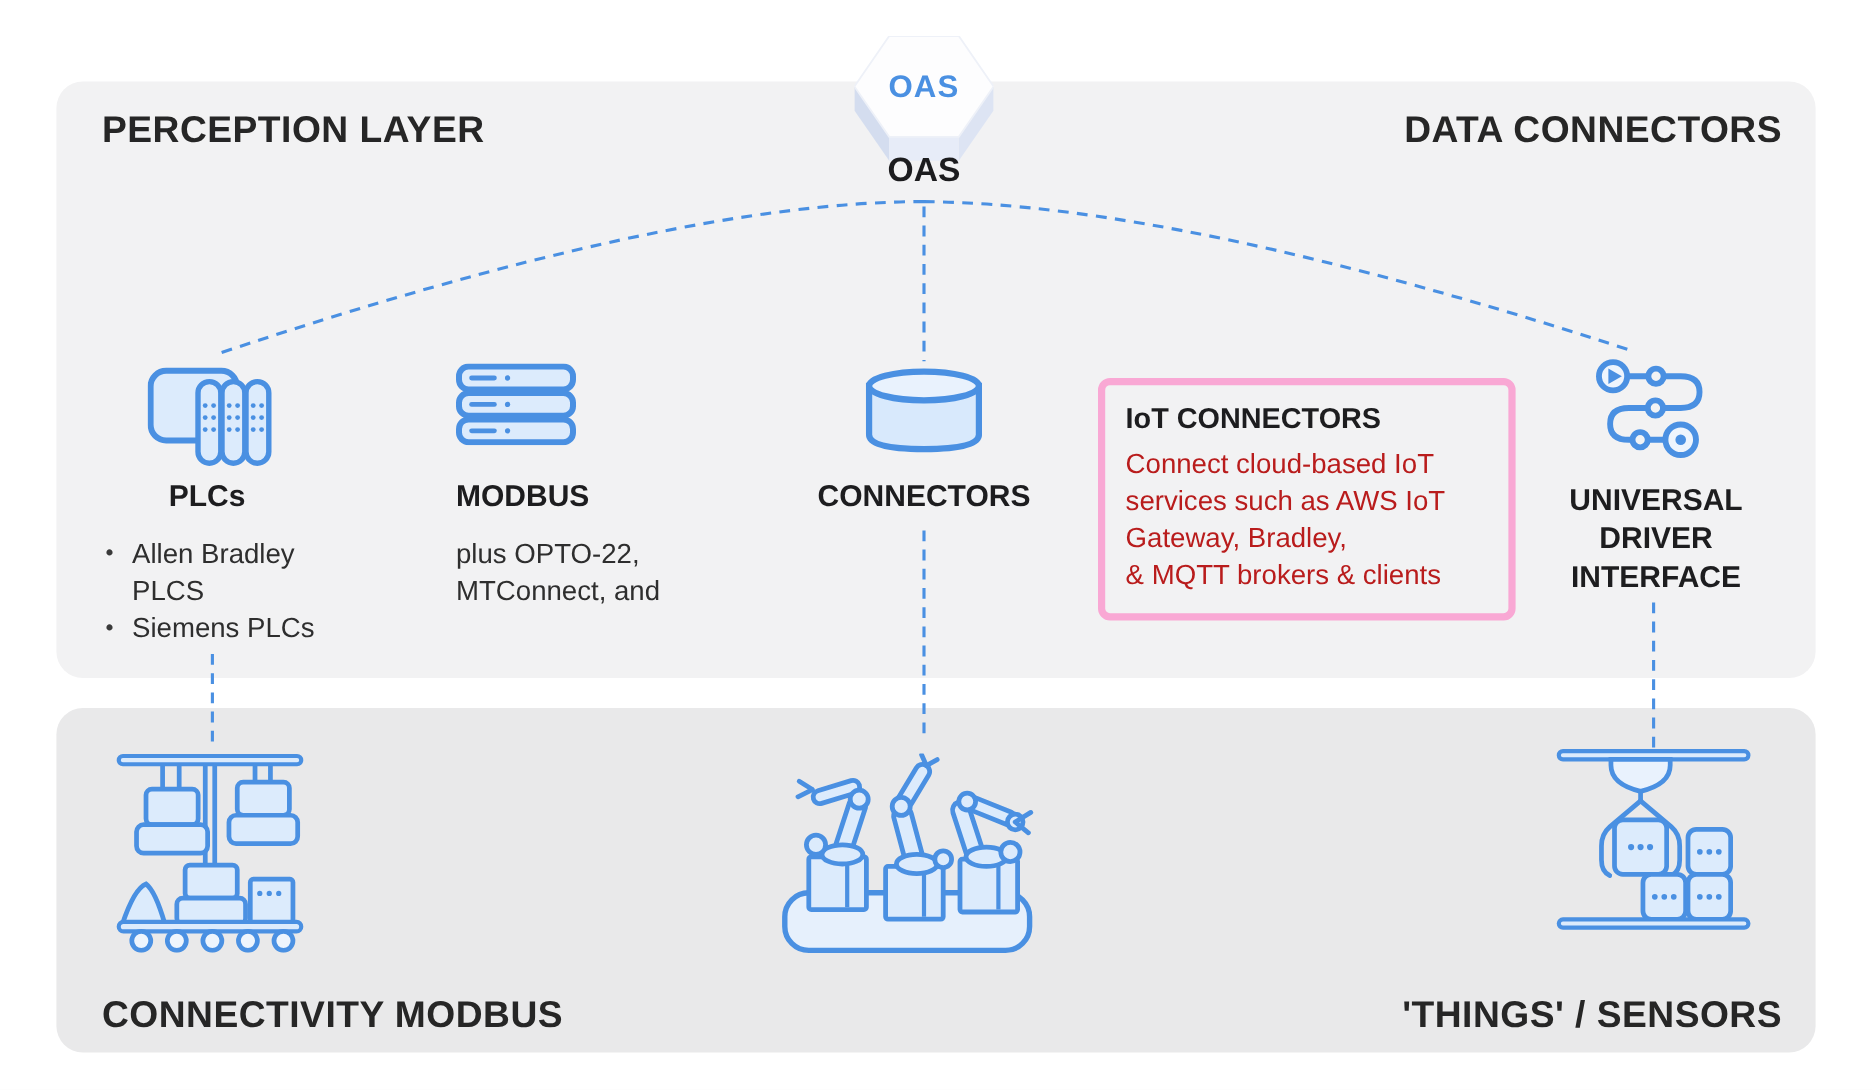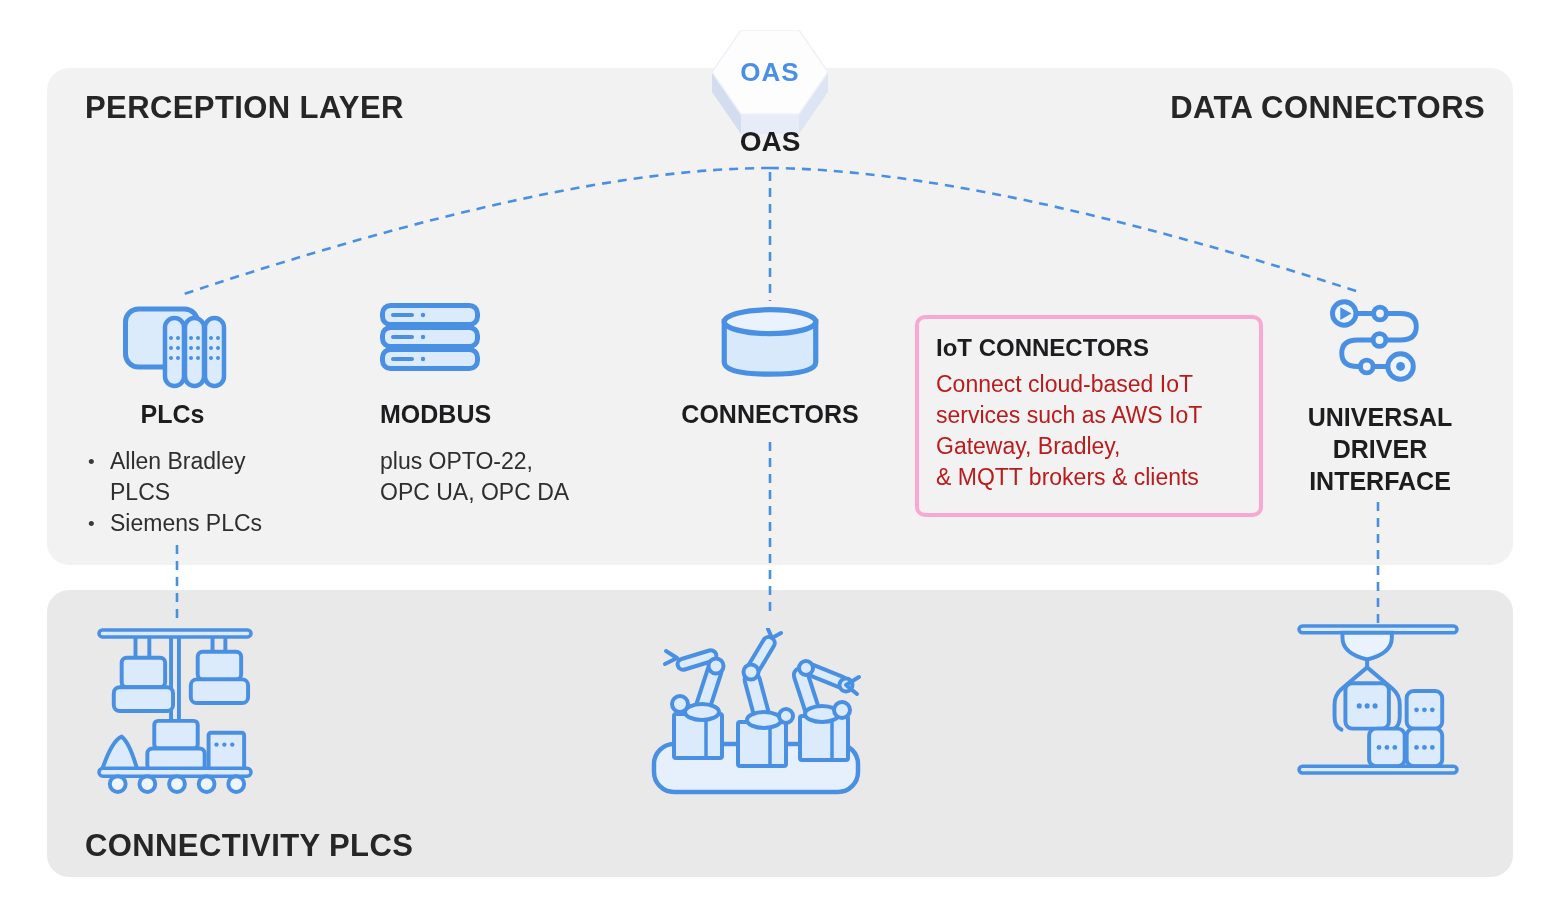--- a/index.html
+++ b/index.html
@@ -15,21 +15,21 @@
   .hexwrap{position:absolute;left:712px;top:30px;width:116px;height:110px;}
   .hexlabel{position:absolute;left:0;right:0;top:27px;text-align:center;font-size:26px;font-weight:700;color:#4a90e2;letter-spacing:1px;}
   .oas-caption{position:absolute;left:700px;top:126px;width:140px;text-align:center;font-size:28px;font-weight:700;color:#1c1c1e;}
   .icon{position:absolute;}
   .col-title{position:absolute;font-size:25px;font-weight:700;color:#1d1d1f;white-space:nowrap;}
   .centered{text-align:center;}
   .body-text{position:absolute;font-size:23px;color:#2e2e2e;line-height:31px;}
   .bullets{list-style:none;margin:0;padding:0;}
   .bullets li{position:relative;padding-left:26px;margin:0;}
   .bullets li::before{content:"\2022";position:absolute;left:4px;top:0;font-size:19px;color:#3a3a3a;}
-  .iot-box{position:absolute;left:915px;top:315px;width:348px;height:202px;border:4px solid #f9a8d4;border-radius:10px;box-sizing:border-box;padding:15px 17px;}
+  .iot-box{position:absolute;left:915px;top:315px;width:348px;height:202px;border:6px solid #f9a8d4;border-radius:10px;box-sizing:border-box;padding:15px 17px;}
   .iot-title{font-size:24px;font-weight:700;color:#1d1d1f;margin-bottom:7px;}
   .iot-line{font-size:23px;color:#b91c1c;line-height:31px;}
   .udi-title{position:absolute;left:1295px;top:401px;width:170px;text-align:center;font-size:25px;font-weight:700;line-height:32px;color:#1d1d1f;}
 </style>
 </head>
 <body>
 
 <div class="canvas">
 
   <div class="section top"></div>
@@ -41,21 +41,22 @@
       <path d="M 770 168 Q 985 170 1362 293"></path>
       <path d="M 770 172 L 770 301"></path>
       <path d="M 770 442 L 770 616"></path>
       <path d="M 177 545 L 177 624"></path>
       <path d="M 1378 502 L 1378 624"></path>
     </g>
   </svg>
 
   <div class="layer-label" style="left:85px;top:90px;">PERCEPTION LAYER</div>
   <div class="layer-label" style="right:75px;top:90px;">DATA CONNECTORS</div>
-  <div class="layer-label" style="left:85px;top:828px;">CONNECTIVITY PLCS</div>
+  <div class="layer-label" style="left:85px;top:828px;">CONNECTIVITY MODBUS</div>
+  <div class="layer-label" style="right:75px;top:828px;">'THINGS' / SENSORS</div>
 
   <div class="hexwrap">
     <svg width="116" height="110" viewBox="0 0 116 110">
       <path d="M0 42 L29 84 L29 104 L0 62 Z" fill="#d4ddef"></path>
       <path d="M29 84 L87 84 L87 104 L29 104 Z" fill="#e7ecf8"></path>
       <path d="M87 84 L116 42 L116 62 L87 104 Z" fill="#dde4f3"></path>
       <polygon points="29,0 87,0 116,42 87,84 29,84 0,42" fill="#fdfdfe" stroke="#eef1f8" stroke-width="1.5"></polygon>
     </svg>
     <div class="hexlabel">OAS</div>
   </div>
@@ -110,21 +111,21 @@
     </g>
     <g fill="#4a90e2">
       <circle cx="43" cy="12" r="2.2"></circle>
         <circle cx="43" cy="34" r="2.2"></circle>
         <circle cx="43" cy="56" r="2.2"></circle>
     </g>
   </svg>
   <div class="col-title" style="left:380px;top:400px;">MODBUS</div>
   <div class="body-text" style="left:380px;top:446px;width:230px;">
     <div>plus OPTO-22,</div>
-    <div>OPC UA, OPC DA</div>
+    <div>MTConnect, and</div>
   </div>
 
   <svg class="icon" style="left:718px;top:306px;" width="104" height="75" viewBox="0 0 100 72">
     <path d="M6 15 L6 54 Q6 65.5 50 65.5 Q94 65.5 94 54 L94 15 Z" fill="#d8e9fc" stroke="#4a90e2" stroke-width="5"></path>
     <ellipse cx="50" cy="15" rx="44" ry="11.5" fill="#e9f2fd" stroke="#4a90e2" stroke-width="5"></ellipse>
   </svg>
   <div class="col-title centered" style="left:680px;top:400px;width:180px;">CONNECTORS</div>
 
   <div class="iot-box">
     <div class="iot-title">IoT CONNECTORS</div>

